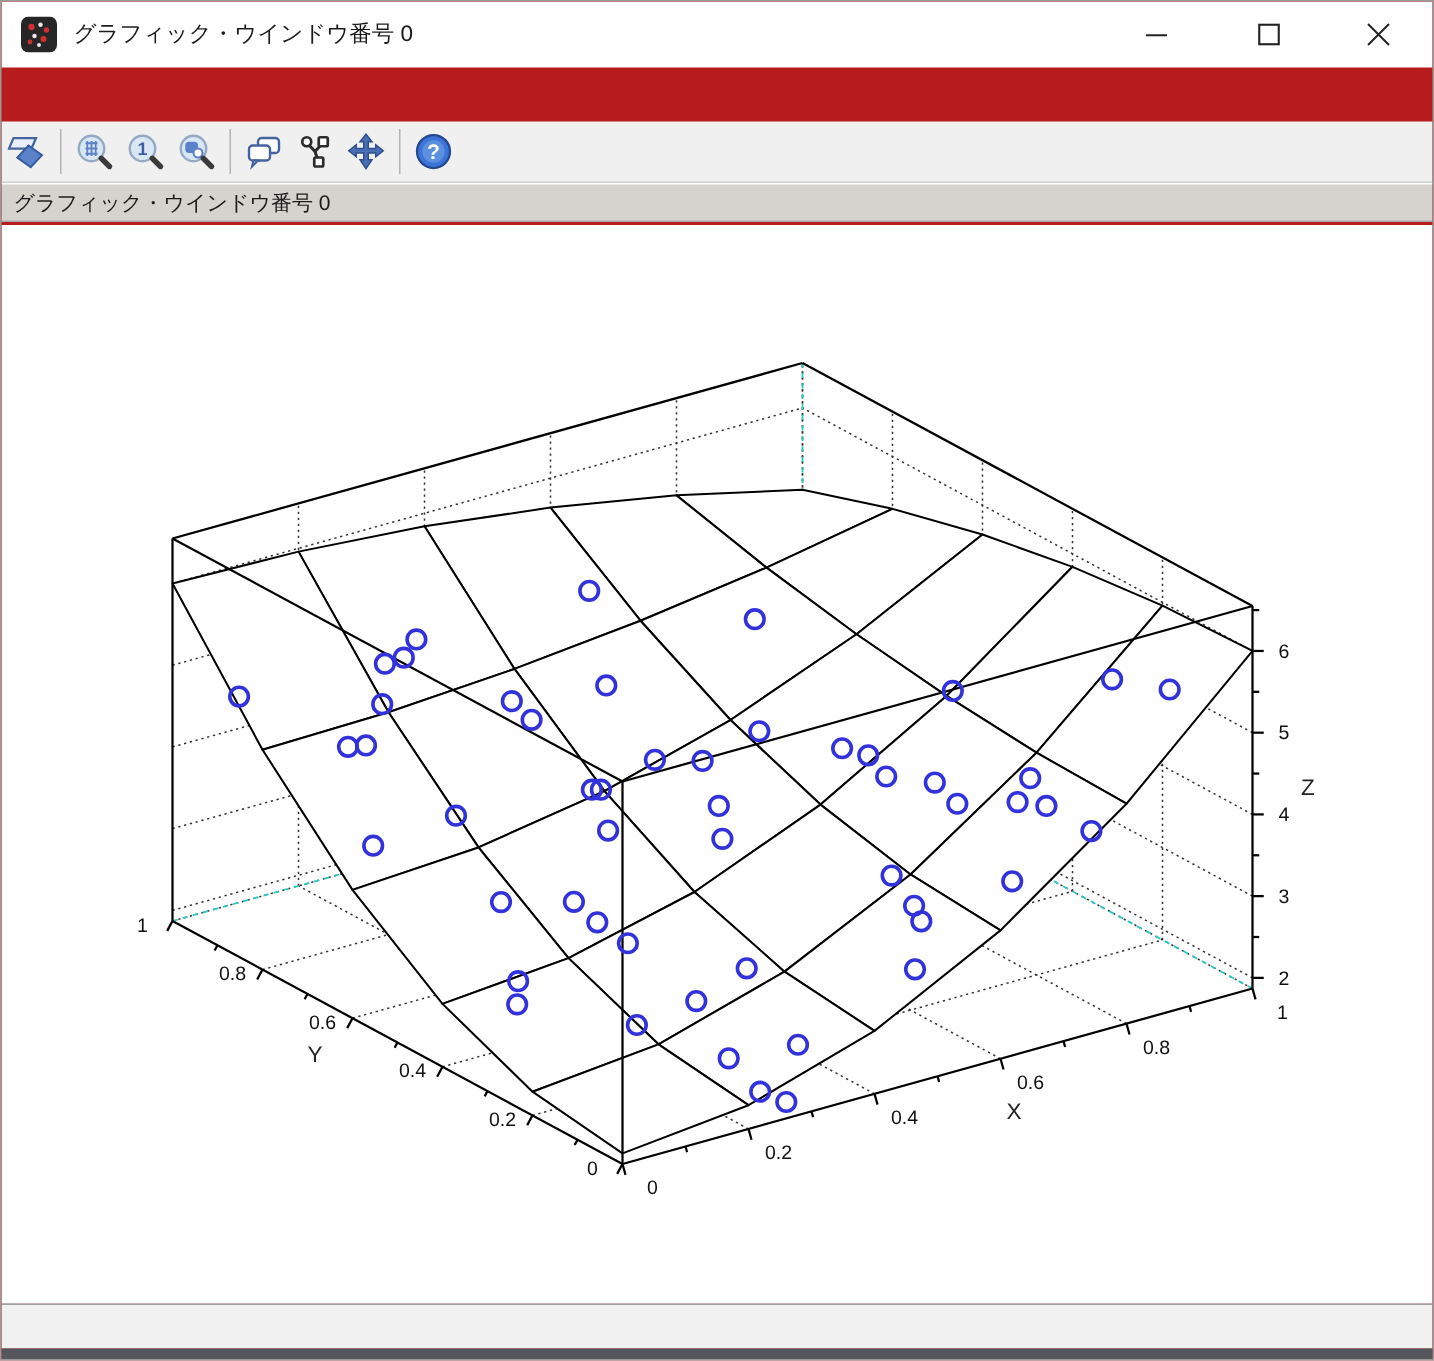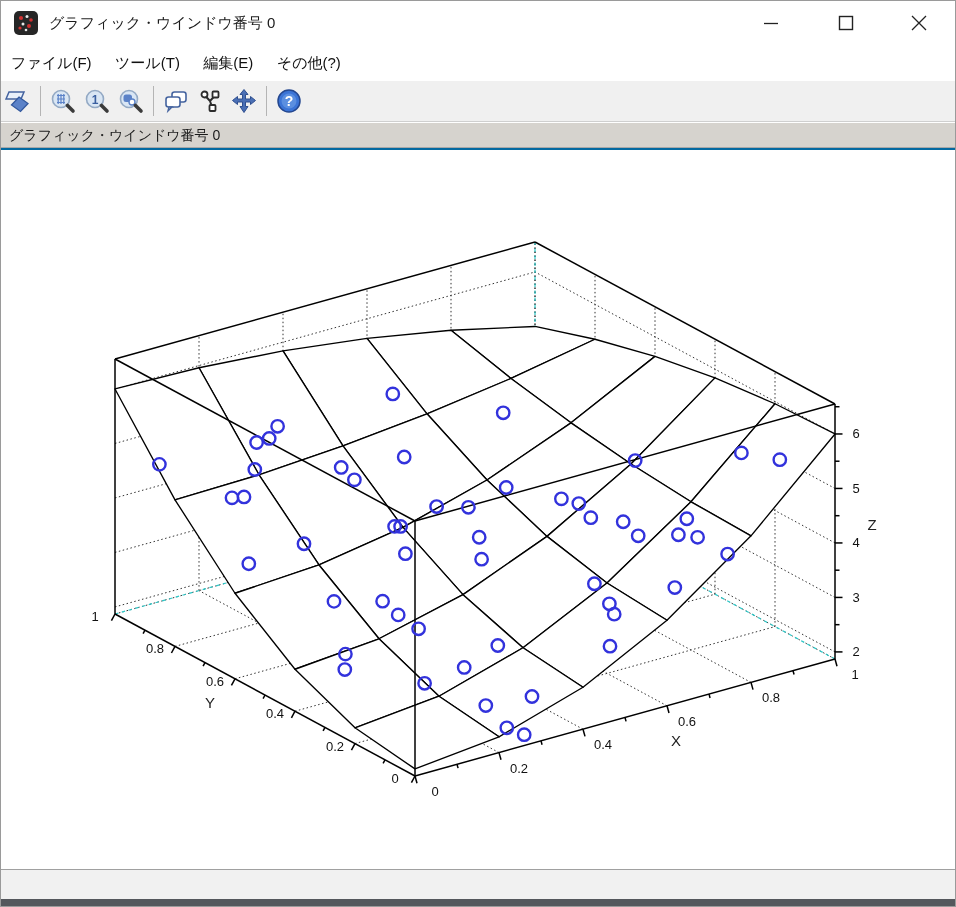--- a/index.html
+++ b/index.html
@@ -1,16 +1,16 @@
 <!DOCTYPE html>
 <html><head>
 <meta charset="utf-8">
 <style>
   html,body{margin:0;padding:0;background:#c8c8c8;font-family:"Liberation Sans","DejaVu Sans",sans-serif;}
-  .window{position:relative;width:954px;height:905px;margin:0 auto;background:#0369a1;border:1px solid #9a9a9a;overflow:hidden;}
+  .window{position:relative;width:954px;height:905px;margin:0 auto;background:#b91c1c;border:1px solid #9a9a9a;overflow:hidden;}
   .titlebar{position:absolute;left:0;top:0;width:100%;height:44px;background:#fff;}
   .app-icon{position:absolute;left:13px;top:10px;width:24px;height:24px;}
   .title-text{position:absolute;left:48px;top:0;height:44px;line-height:44px;font-size:15px;color:#1b1b1b;white-space:nowrap;}
   .winbtn{position:absolute;top:0;width:56px;height:44px;display:flex;align-items:center;justify-content:center;}
   .winbtn svg{display:block;}
   .menubar{position:absolute;left:0;top:44px;width:100%;height:36px;background:#fff;}
   .menu-item{display:inline-block;padding:0 9px;margin-left:1px;height:36px;line-height:36px;font-size:15px;color:#111;}
   .toolbar{position:absolute;left:0;top:80px;width:100%;height:40px;background:#f0f0f0;border-bottom:1px solid #cfcfcf;display:flex;align-items:center;}
   .tbtn{width:32px;height:32px;margin:0 1px;display:flex;align-items:center;justify-content:center;border-radius:3px;}
   .tsep{width:1px;height:30px;background:#b4b4b4;margin:0 5px;}
@@ -49,26 +49,20 @@
           <rect x="1.5" y="1.5" width="13" height="13" fill="none" stroke="#222" stroke-width="1.4"></rect>
         </svg>
     </div>
     <div class="winbtn" style="left:890px">
       <svg width="16" height="16" viewBox="0 0 16 16">
           <path d="M1,1 L15,15 M15,1 L1,15" stroke="#222" stroke-width="1.3"></path>
         </svg>
     </div>
   </div>
 
-  <div class="menubar">
-    <span class="menu-item">ファイル(F)</span>
-    <span class="menu-item">ツール(T)</span>
-    <span class="menu-item">編集(E)</span>
-    <span class="menu-item">その他(?)</span>
-  </div>
 
   <div class="toolbar">
     <div class="tbtn">
       <svg width="26" height="26" viewBox="0 0 26 26">
         <polygon points="4,4 19,4 16,11 1,11" fill="#e9f0fa" stroke="#44639f" stroke-width="1.5"></polygon>
         <polygon points="14,9 23,15.5 15.5,23.5 6.5,17" fill="#5b82c8" stroke="#33599e" stroke-width="1.3"></polygon>
       </svg>
     </div>
     <div class="tsep"></div>
     <div class="tbtn">

